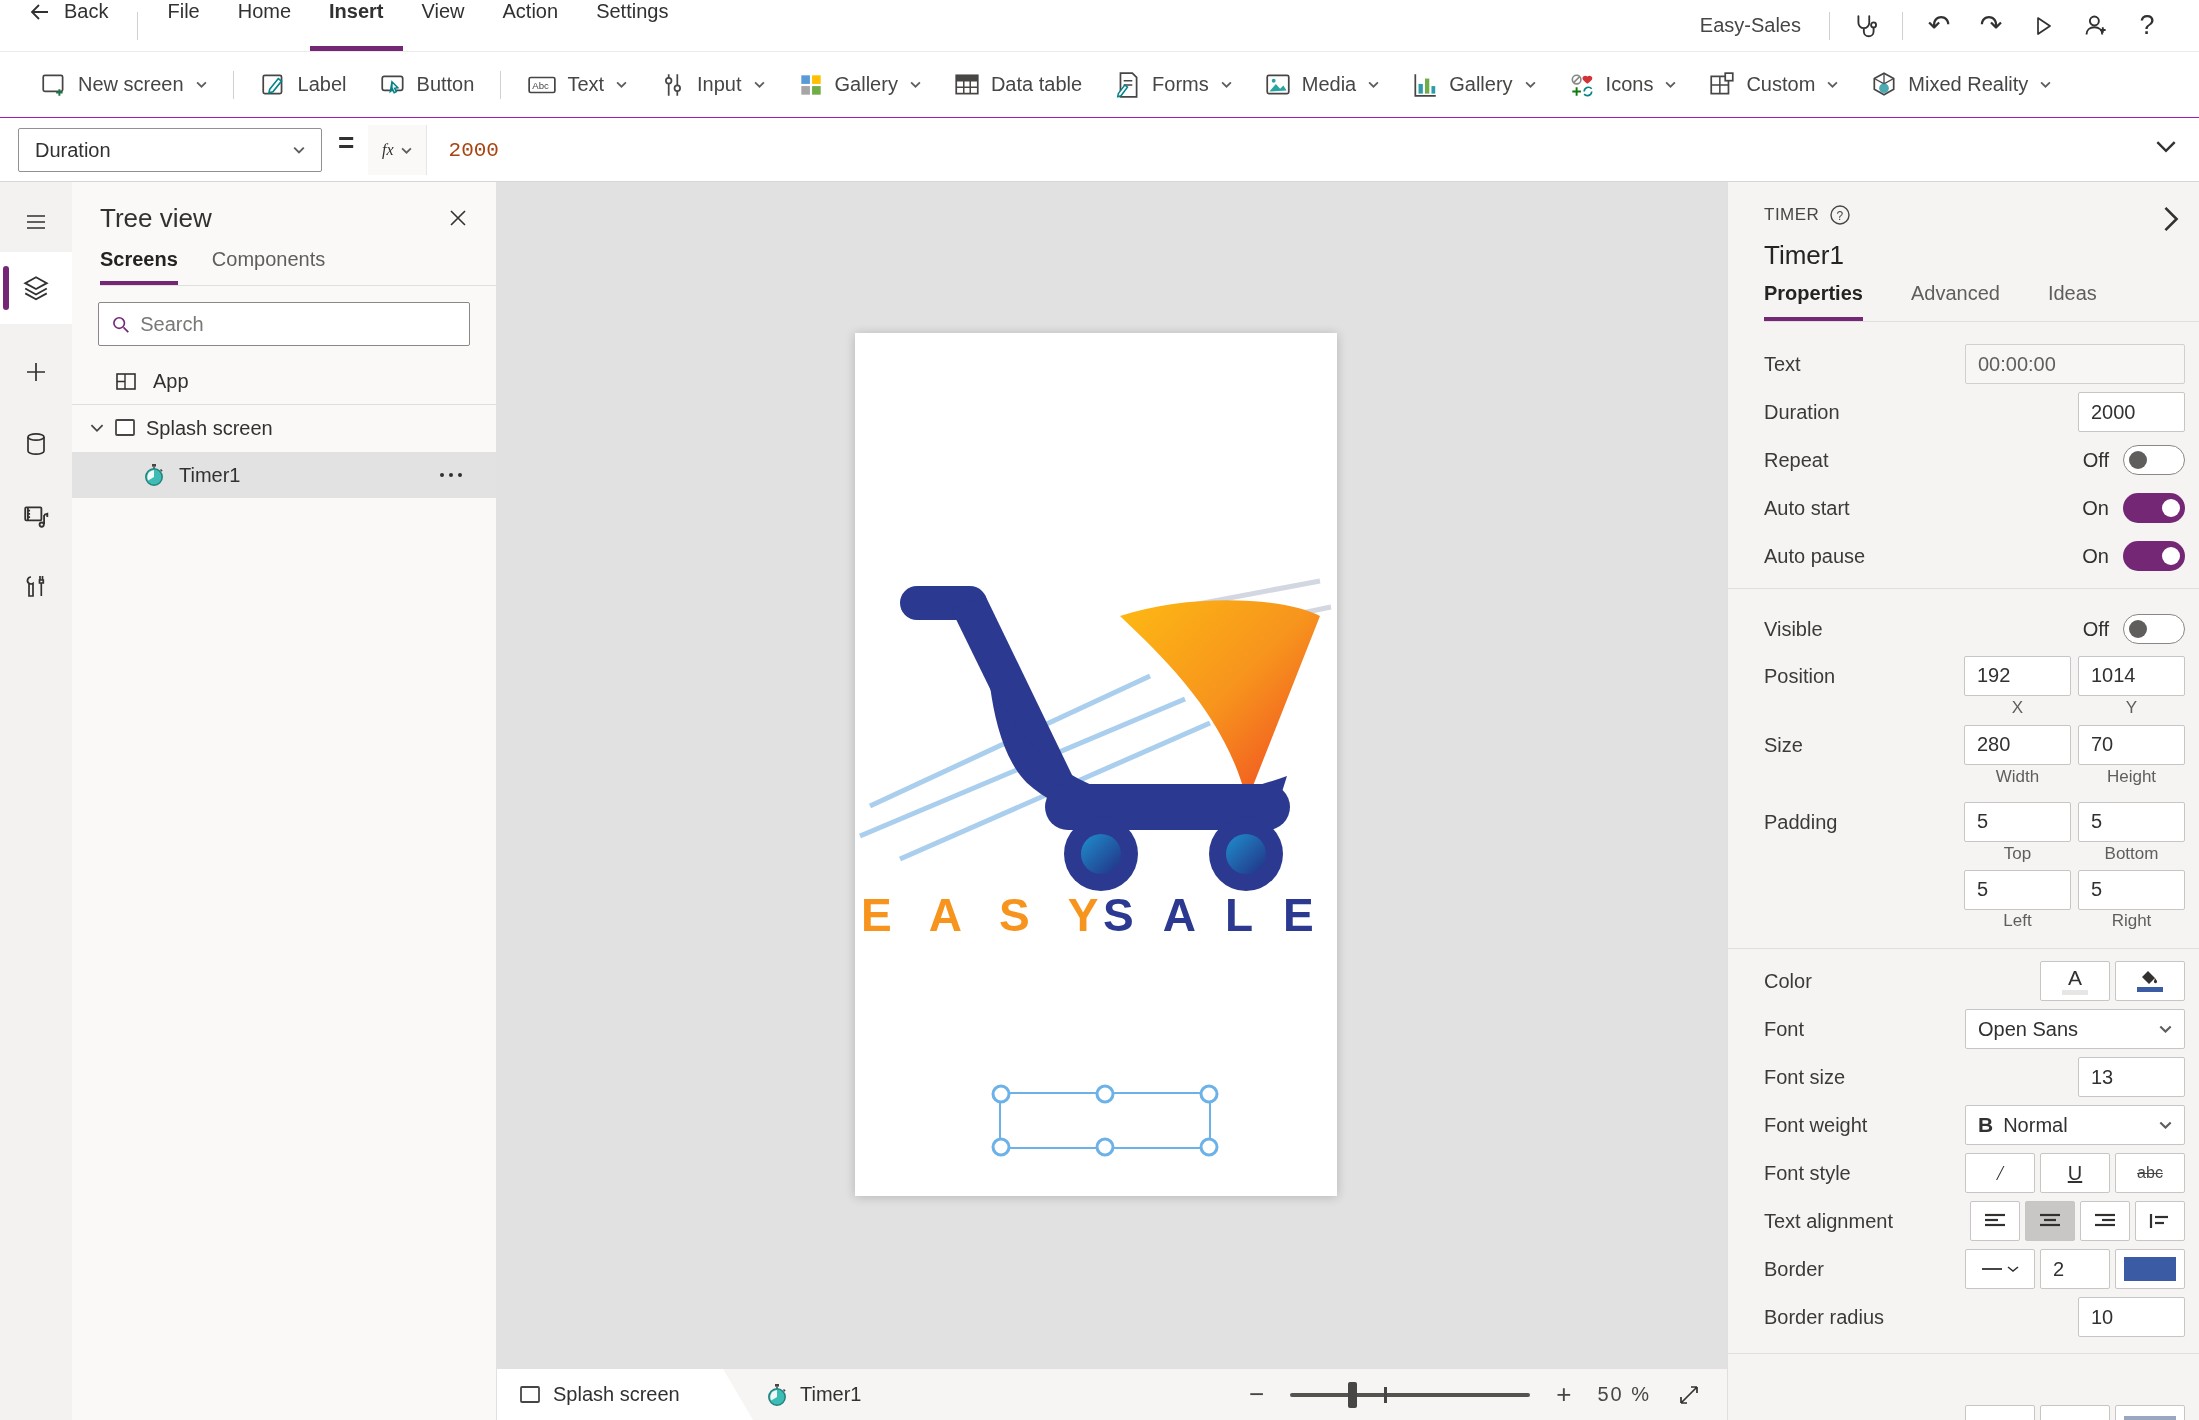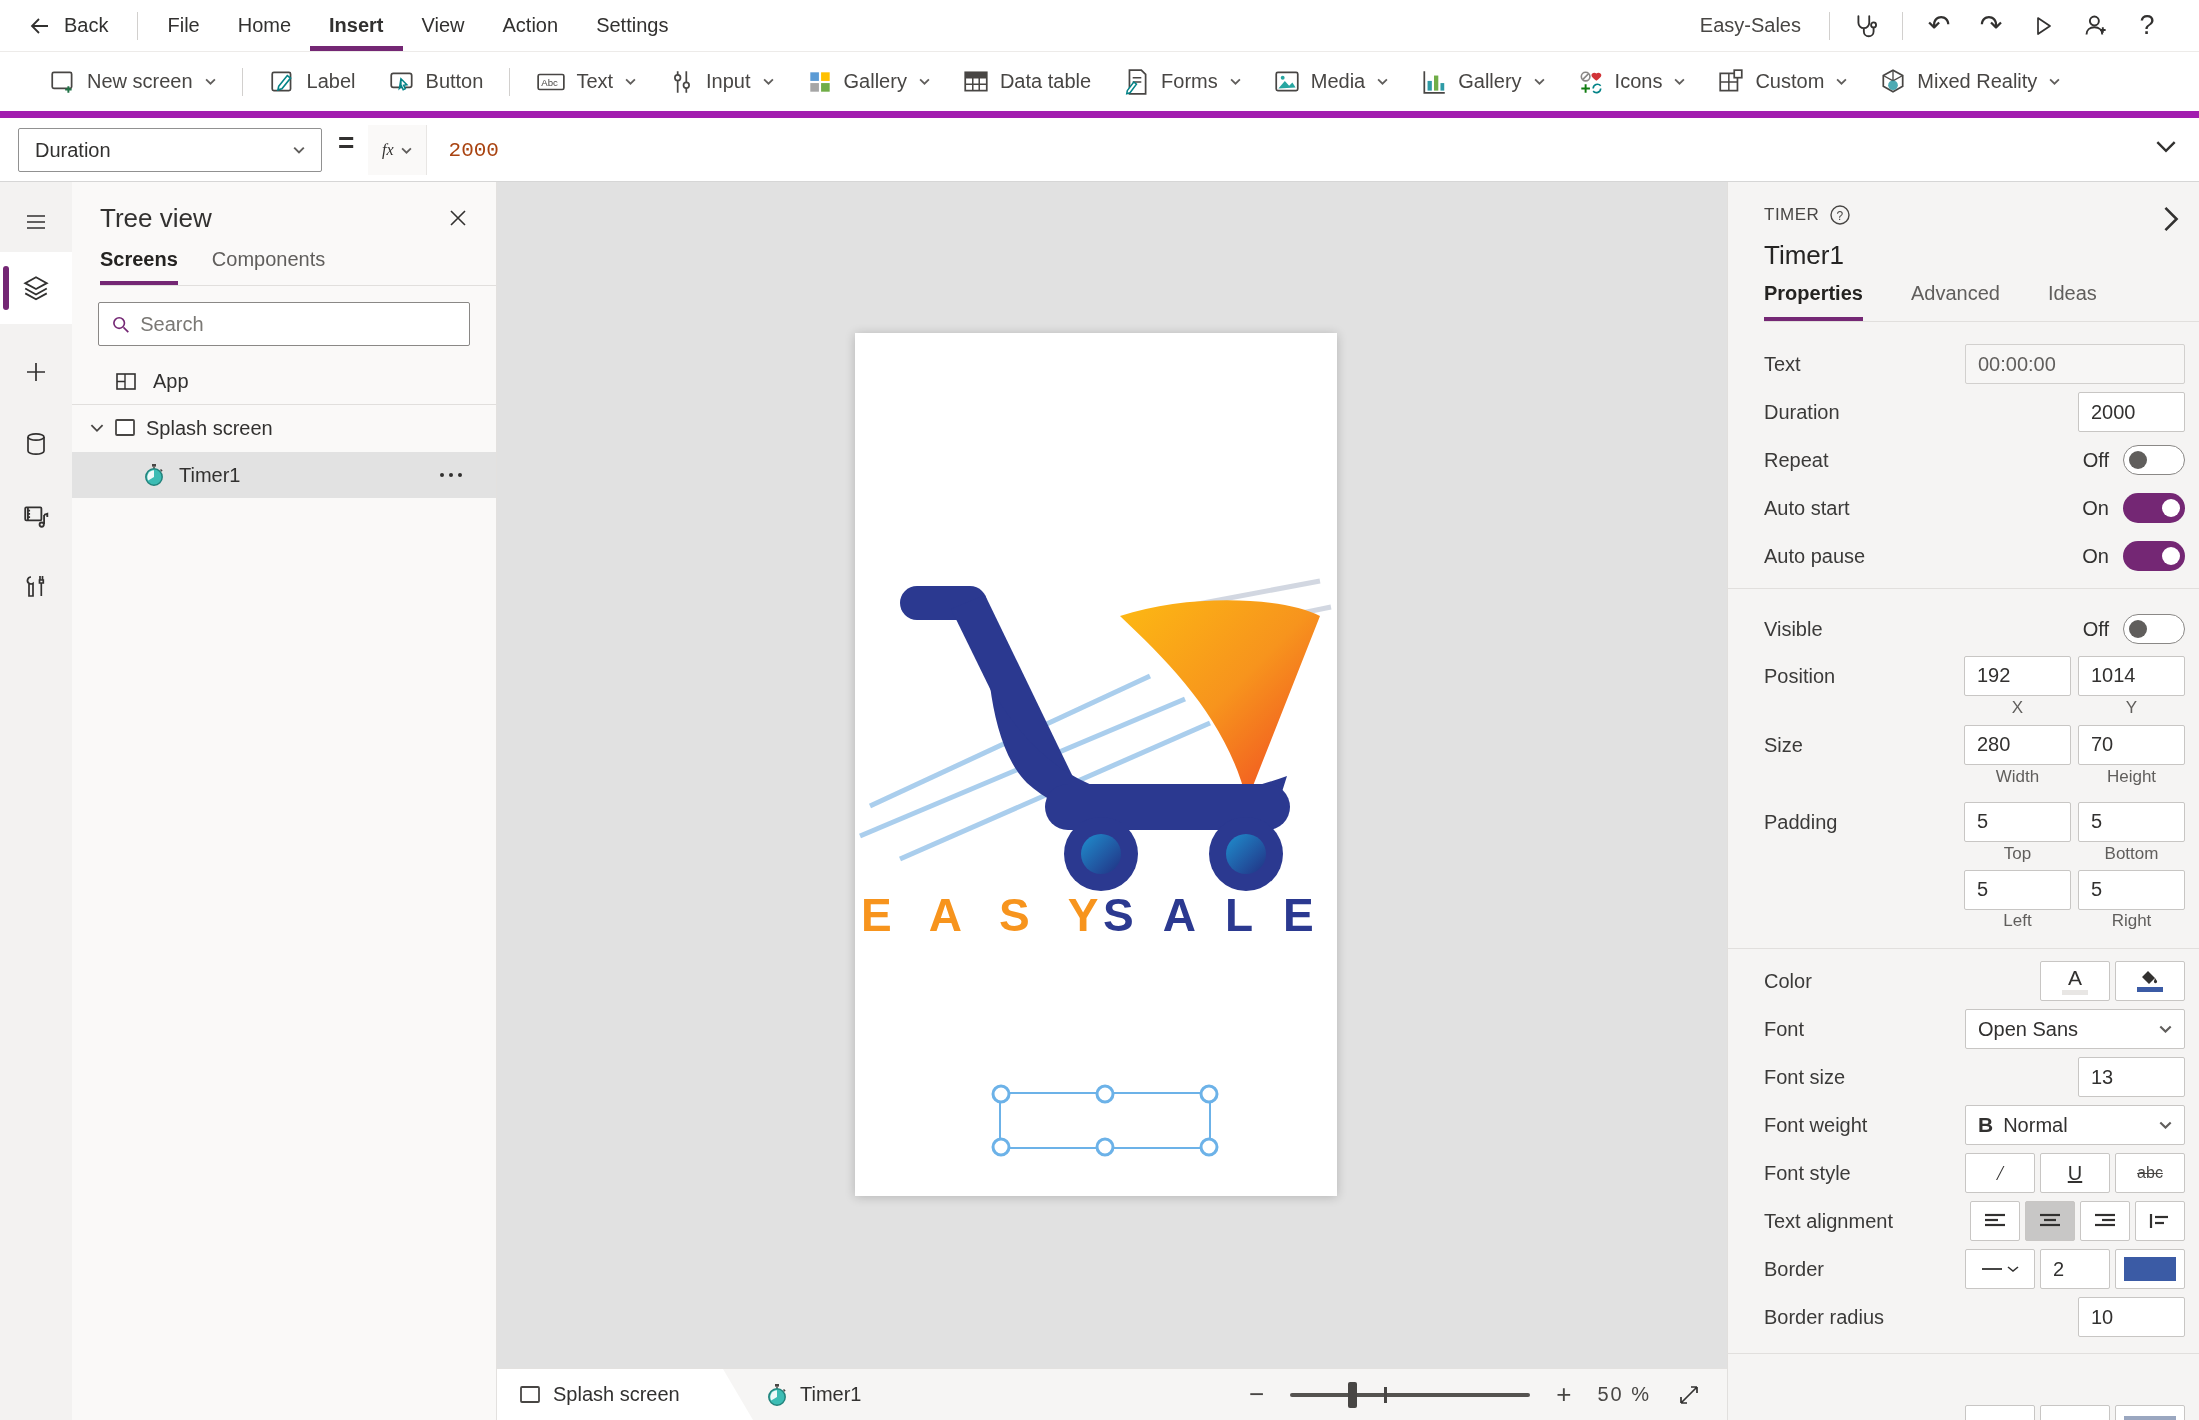--- a/index.html
+++ b/index.html
@@ -5,32 +5,32 @@
   * { margin:0; padding:0; box-sizing:border-box; }
   html,body { width:2199px; height:1420px; }
   body { font-family:"Liberation Sans", sans-serif; color:#323130; background:#fff; }
   #root { position:relative; width:2199px; height:1420px; overflow:hidden; background:#fff; }
   svg { display:block; }
 
   
   .menu-bar { position:absolute; left:0; top:0; width:100%; height:52px; background:#fff;
     border-bottom:1px solid #EDEBE9; display:flex; align-items:stretch; justify-content:space-between; }
   .menu-left { display:flex; align-items:stretch; padding-left:28px; }
-  .menu-item { display:flex; align-items:center; padding:6px 19px; font-size:20px; color:#323130; cursor:default; }
+  .menu-item { display:flex; align-items:flex-start; padding:0 19px; font-size:20px; color:#323130; cursor:default; }
   .menu-item.back { gap:12px; padding-left:0; }
   .menu-item.active { font-weight:700; box-shadow:inset 0 -5px 0 #742774; }
   .vdiv { width:1px; background:#D2D0CE; height:28px; align-self:center; margin:0 10px; }
   .menu-right { display:flex; align-items:center; gap:0; padding-right:26px; }
   .menu-right .app-title { font-size:20px; color:#484644; margin:0 18px; }
   .icon-btn { display:flex; align-items:center; justify-content:center; width:52px; height:52px; color:#323130; }
   .uglyph { font-size:27px; color:#323130; line-height:1; }
 
   
   .ribbon { position:absolute; left:0; top:52px; width:100%; height:66px; background:#fff;
-    border-bottom:7px solid #a21caf; display:flex; align-items:center; padding-left:33px; }
+    border-bottom:1px solid #a21caf; display:flex; align-items:center; padding-left:24px; }
   .rib-item { display:flex; align-items:center; gap:10px; padding:0 16px; height:100%; font-size:20px; color:#484644; }
   .rib-item svg.chev { margin-left:2px; }
   svg.chev path { stroke:#605E5C; stroke-width:1.6; fill:none; }
 
   
   .formula-bar { position:absolute; left:0; top:118px; width:100%; height:64px; background:#fff; border-bottom:1px solid #D6D6D6; }
   .prop-select { position:absolute; left:18px; top:10px; width:304px; height:44px; background:#fff;
     border:1px solid #919191; border-radius:2px; display:flex; align-items:center; padding:0 16px; font-size:20px; }
   .prop-select .chev { margin-left:auto; }
   .equals-sign { position:absolute; left:338px; top:9px; font-size:28px; font-weight:700; color:#323130; }

